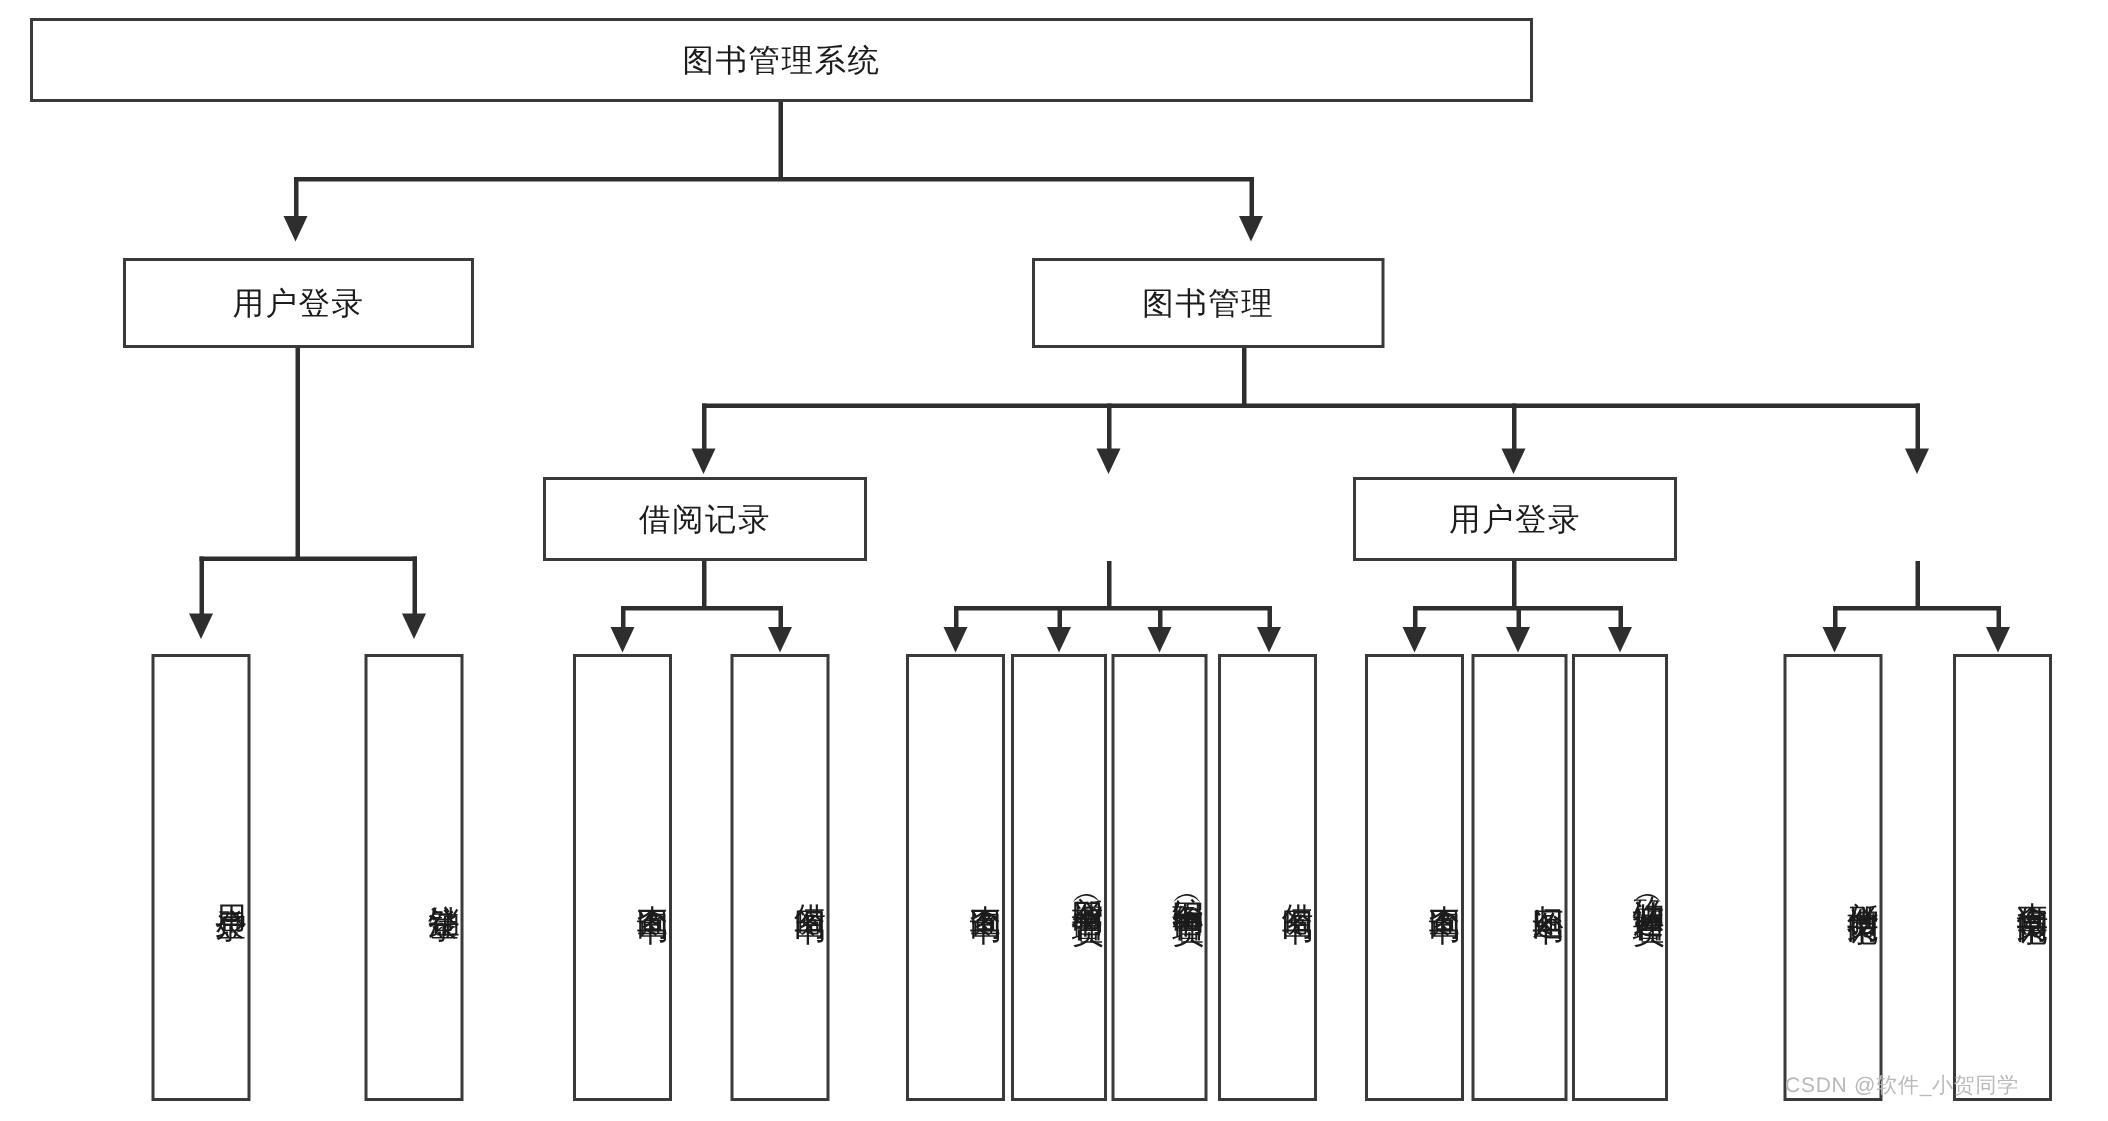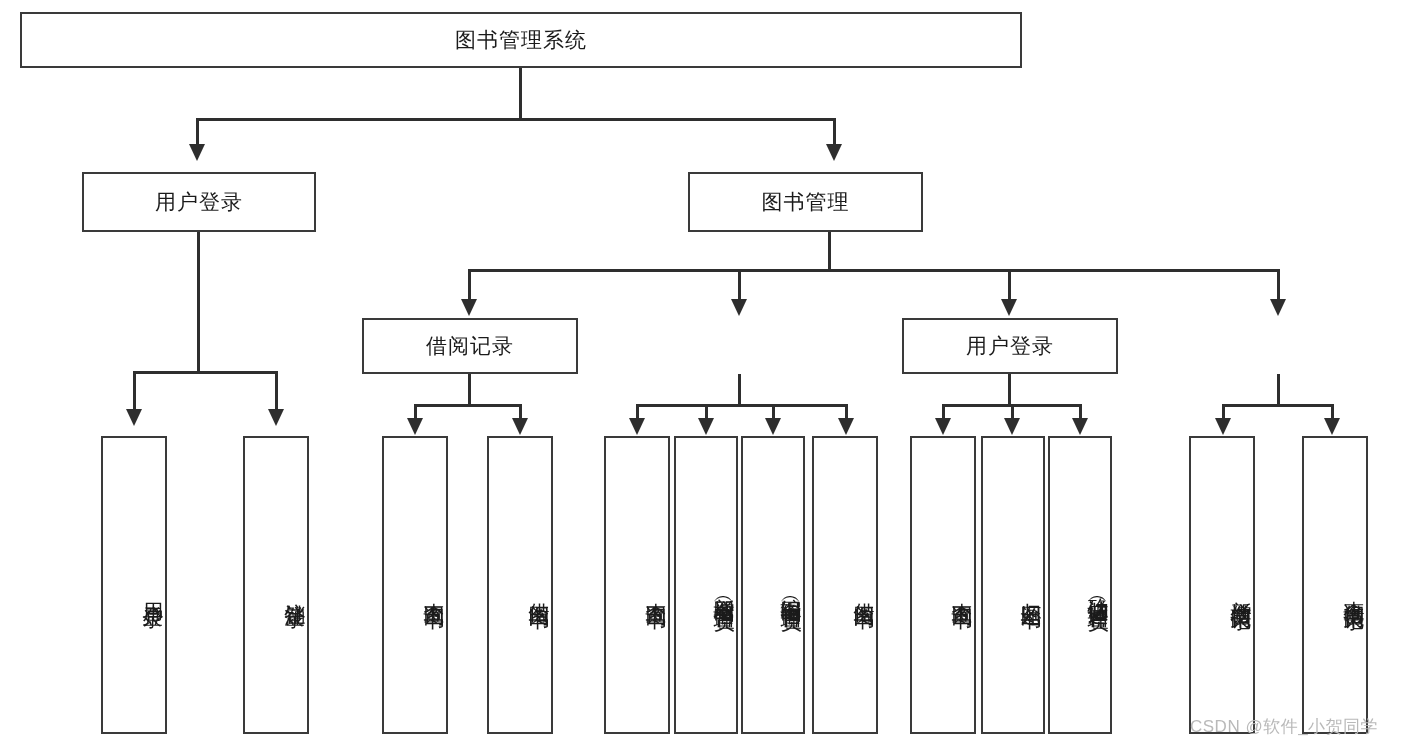--- a/index.html
+++ b/index.html
@@ -60,21 +60,21 @@
     position: absolute;
     width: 0;
     height: 0;
     border-left: 8px solid transparent;
     border-right: 8px solid transparent;
     border-top: 17px solid #2e2e2e;
   }
   .watermark {
     position: absolute;
     color: #b9b9b9;
-    font-size: 17px;
+    font-size: 14px;
     white-space: nowrap;
     letter-spacing: 0.5px;
   }
 </style>
 </head>
 <body>
 
 <div id="canvas">
 
   <div class="node horiz root" style="left:20px; top:12px; width:1002px; height:56px;">

